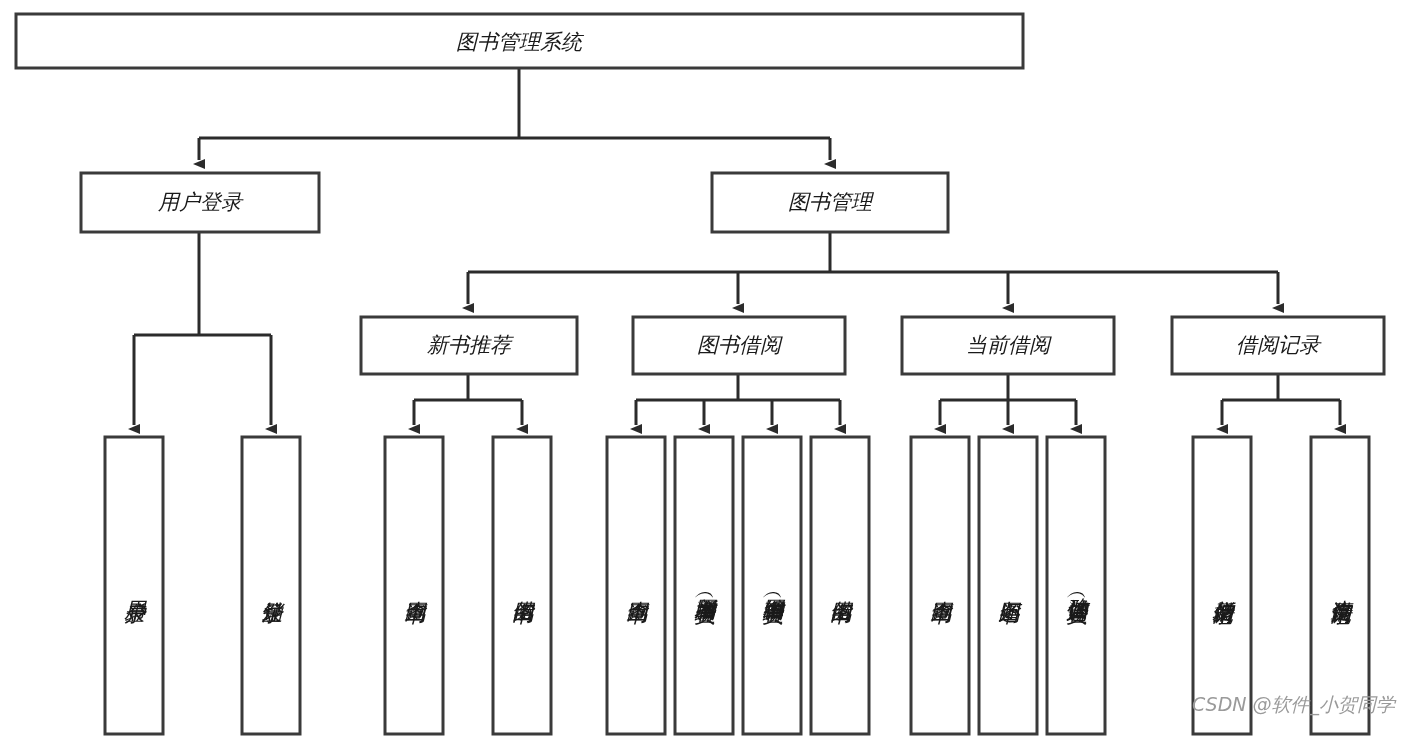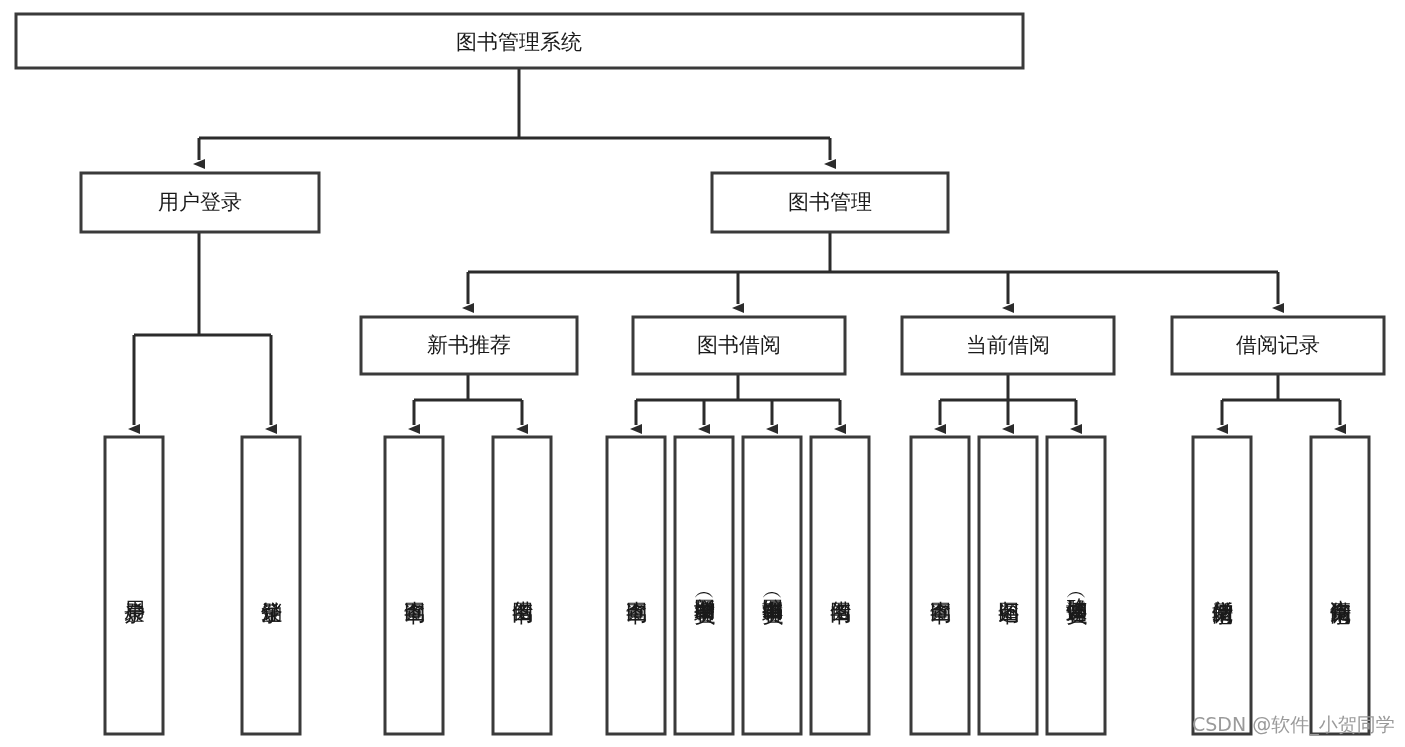--- a/index.html
+++ b/index.html
@@ -11,20 +11,21 @@
     width: 1405px;
     height: 747px;
     font-family: "DejaVu Sans", "Liberation Sans", sans-serif;
     overflow: hidden;
     position: relative;
   }
   #diagram-root {
     position: relative;
     width: 1245px;
     height: 747px;
+    font-style: italic;
   }
   svg#tree-svg {
     position: absolute;
     top: 0;
     left: 0;
     width: 1405px;
     height: 747px;
   }
   .node-box {
     fill: #ffffff;
@@ -58,21 +59,21 @@
     text-align: center;
     white-space: nowrap;
     pointer-events: none;
   }
   .watermark {
     position: absolute;
     font-family: "DejaVu Sans", "Liberation Sans", sans-serif;
     font-size: 19px;
     color: #9a9a9a;
     left: 1192px;
-    top: 712px;
+    top: 692px;
     white-space: nowrap;
   }
 </style>
 </head>
 <body>
 
 <div id="diagram-root">
 
   <svg id="tree-svg" viewBox="0 0 1405 747">
     <defs>

